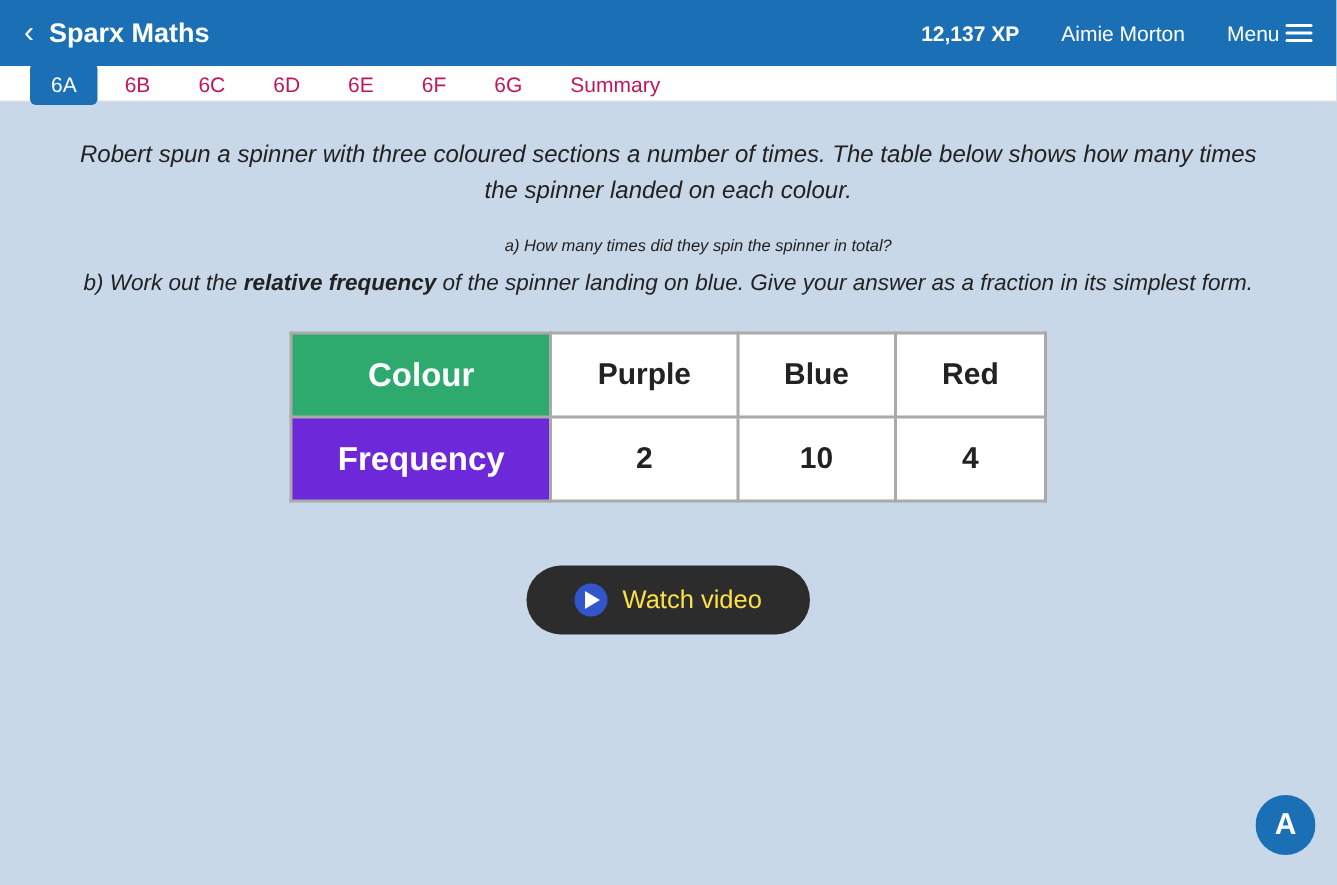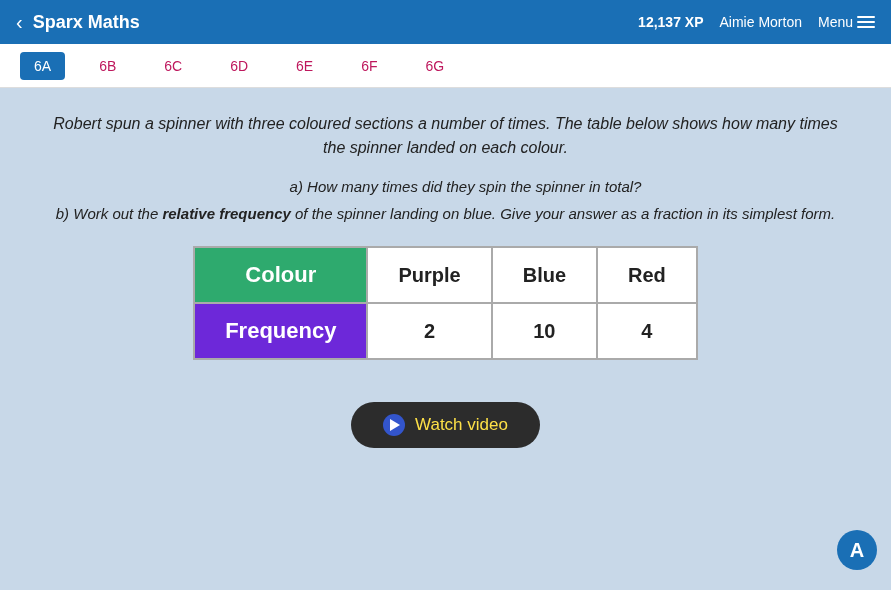--- a/index.html
+++ b/index.html
@@ -34,21 +34,21 @@
 
     .header-title {
       font-size: 18px;
       font-weight: bold;
       flex: 1;
     }
 
     .header-right {
       display: flex;
       align-items: center;
-      gap: 16px;
+      gap: 28px;
       font-size: 14px;
     }
 
     .header-xp {
       font-weight: bold;
     }
 
     .header-user {}
 
     .header-menu {
@@ -69,22 +69,22 @@
       height: 2px;
       background: white;
       border-radius: 1px;
     }
 
     .tabs {
       background-color: white;
       display: flex;
       align-items: center;
       padding: 0 20px;
-      height: 44px;
-      gap: 20px;
+      height: 24px;
+      gap: 4px;
       border-bottom: 1px solid #ddd;
     }
 
     .tab {
       padding: 6px 14px;
       font-size: 14px;
       font-weight: 500;
       cursor: pointer;
       border-radius: 4px;
       color: #be185d;
@@ -107,21 +107,21 @@
     .question-text {
       font-size: 16px;
       text-align: center;
       color: #222;
       line-height: 1.5;
       margin-bottom: 18px;
       font-style: italic;
     }
 
     .sub-question {
-      font-size: 15px;
+      font-size: 11px;
       color: #222;
       text-align: center;
       margin-bottom: 10px;
       font-style: italic;
       margin-left: 40px;
     }
 
     .sub-question-b {
       font-size: 15px;
       color: #222;
@@ -259,20 +259,21 @@
 </div>
 
 <div class="tabs">
   <div class="tab active">6A</div>
   <div class="tab">6B</div>
   <div class="tab">6C</div>
   <div class="tab">6D</div>
   <div class="tab">6E</div>
   <div class="tab">6F</div>
   <div class="tab">6G</div>
+  <div class="tab">Summary</div>
 </div>
 
 <div class="main-content">
   <p class="question-text">Robert spun a spinner with three coloured sections a number of times. The table below shows how many times the spinner landed on each colour.</p>
   <p class="sub-question">a) How many times did they spin the spinner in total?</p>
   <p class="sub-question-b">
     <span>b) Work out the </span><span class="bold">relative frequency</span><span> of the spinner landing on blue. Give your answer as a fraction in its simplest form.</span>
   </p>
 
   <div class="table-container">

